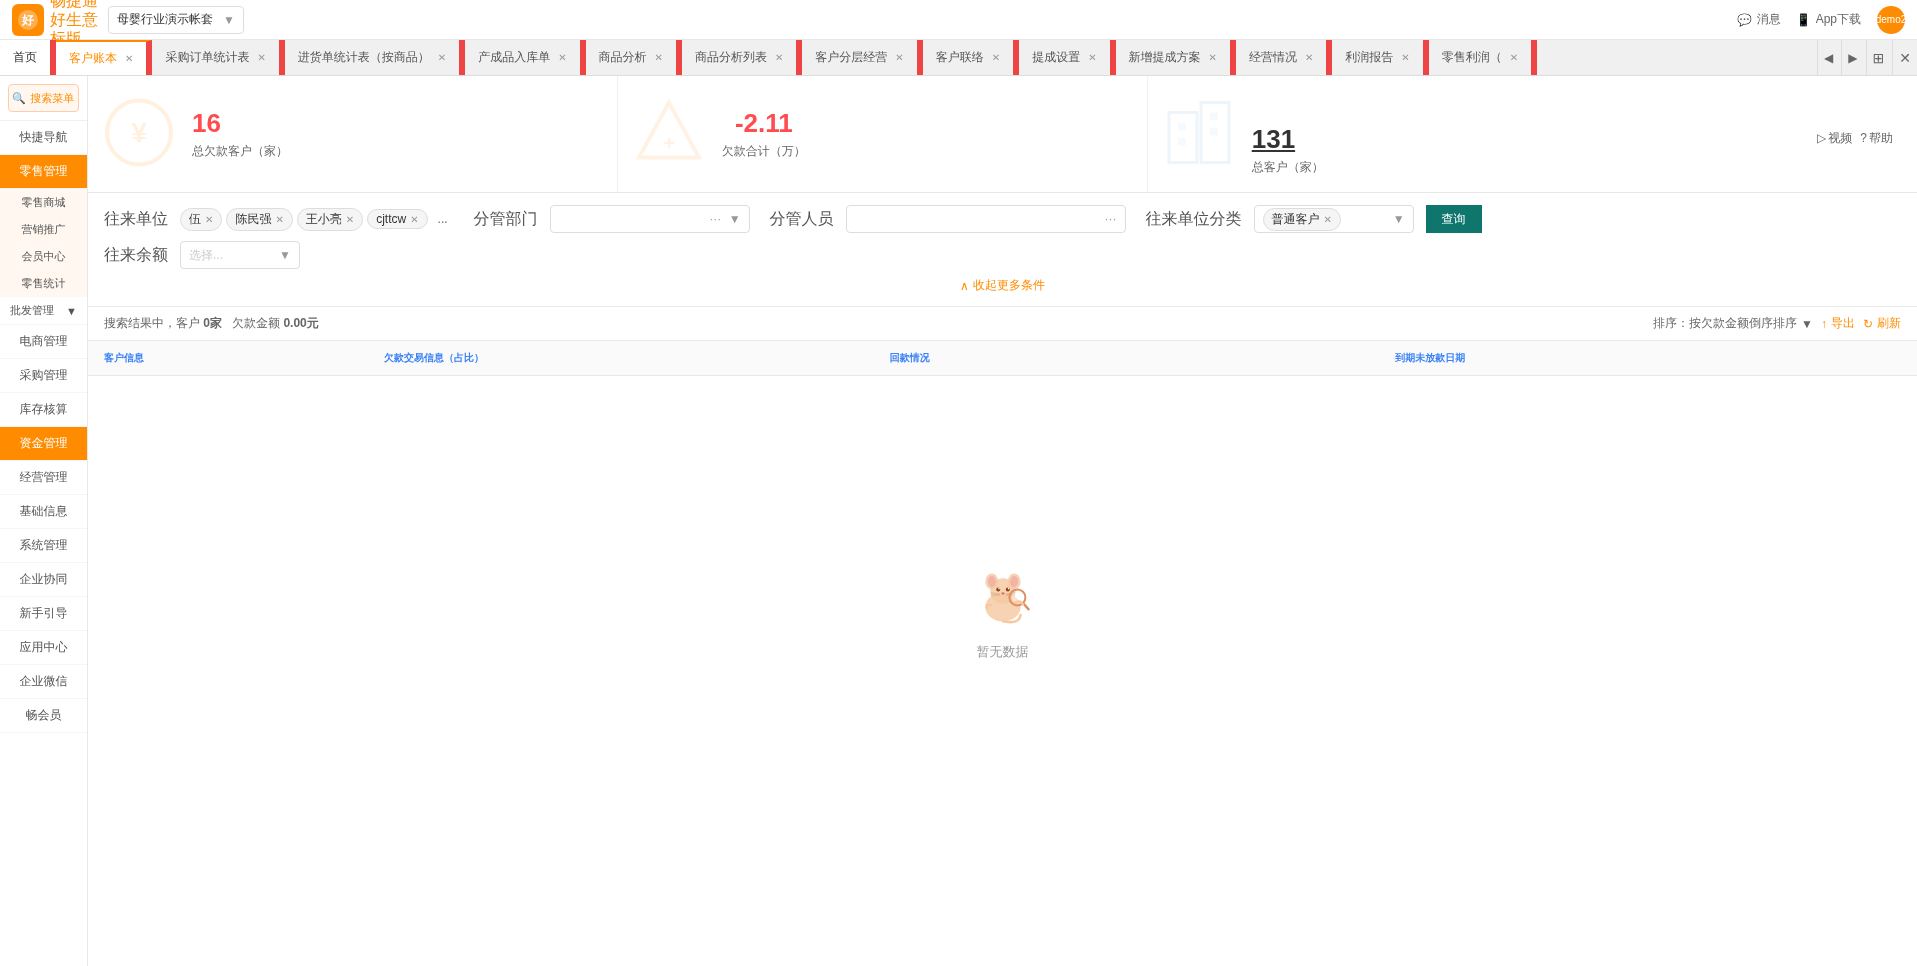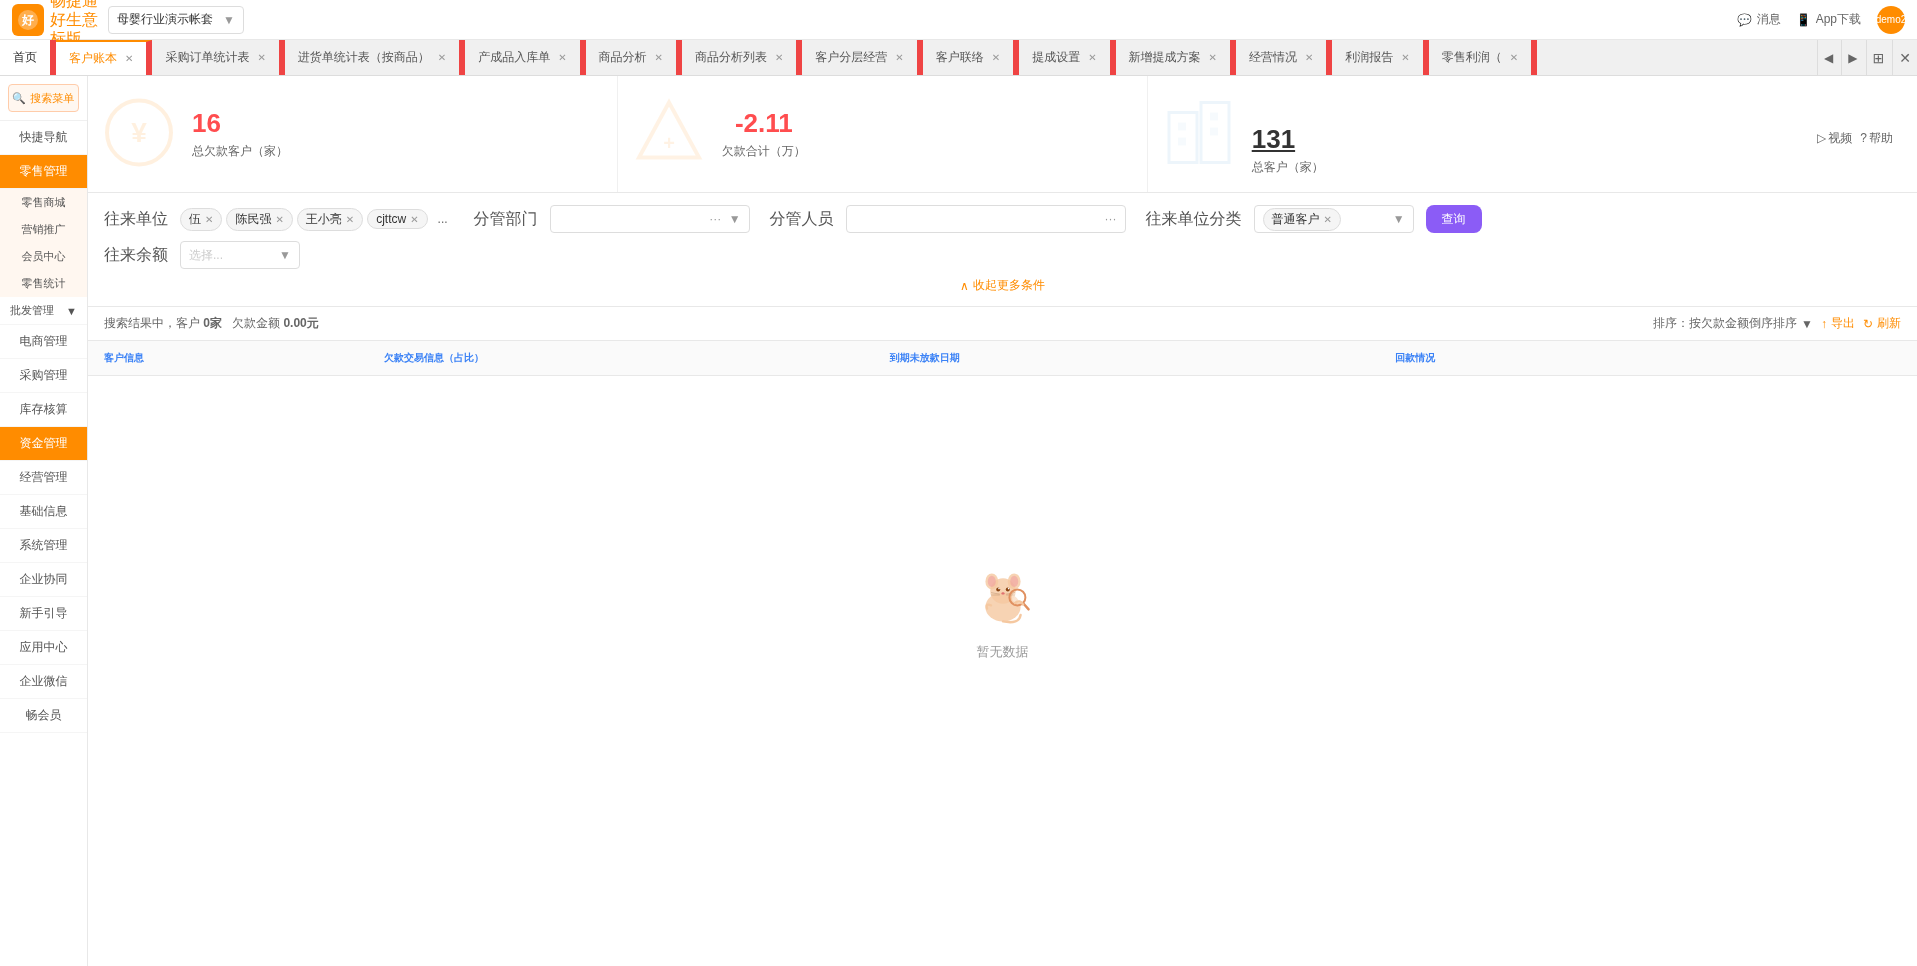--- a/index.html
+++ b/index.html
@@ -54,21 +54,21 @@
     
     .filter-area { background: #fff; padding: 12px 16px; border-bottom: 1px solid #e8e8e8; }
     .filter-row { display: flex; align-items: center; gap: 12px; margin-bottom: 8px; flex-wrap: wrap; }
     .filter-label { color: #555; font-size: 16px; white-space: nowrap; }
     .filter-tags { display: flex; align-items: center; gap: 4px; flex-wrap: wrap; }
     .filter-tag { display: flex; align-items: center; gap: 4px; padding: 2px 8px; background: #f5f5f5; border: 1px solid #ddd; border-radius: 12px; font-size: 12px; color: #333; }
     .filter-tag .remove { color: #999; cursor: pointer; font-size: 10px; }
     .more-tags { color: #666; cursor: pointer; padding: 2px 6px; font-size: 12px; }
     .filter-select-wide { min-width: 200px; height: 28px; border: 1px solid #ddd; border-radius: 4px; padding: 0 8px; font-size: 12px; color: #333; background: #fff; display: flex; align-items: center; justify-content: space-between; cursor: pointer; }
     .filter-input { min-width: 120px; height: 28px; border: 1px solid #ddd; border-radius: 4px; padding: 0 8px; font-size: 12px; color: #333; background: #fff; display: flex; align-items: center; cursor: pointer; }
-    .query-btn { height: 28px; padding: 0 16px; background: #8b5cf6; color: white; border: none; border-radius: 8px; font-size: 12px; cursor: pointer; }
+    .query-btn { height: 28px; padding: 0 16px; background: #0f766e; color: white; border: none; border-radius: 0; font-size: 12px; cursor: pointer; }
     .collapse-btn { color: #ff8c00; font-size: 12px; cursor: pointer; display: flex; align-items: center; gap: 4px; }
     .filter-row-center { display: flex; justify-content: center; }
 
     
     .table-area { background: #fff; flex: 1; margin: 0; }
     .table-toolbar { display: flex; align-items: center; justify-content: space-between; padding: 8px 16px; border-bottom: 1px solid #e8e8e8; font-size: 12px; color: #666; }
     .table-toolbar-left { display: flex; gap: 12px; }
     .table-toolbar-right { display: flex; align-items: center; gap: 8px; color: #666; margin-left: 12px; }
     .sort-btn { display: flex; align-items: center; gap: 4px; cursor: pointer; }
     .action-btn { display: flex; align-items: center; gap: 4px; cursor: pointer; color: #ff8c00; }
@@ -372,22 +372,22 @@
           <div class="action-btn">
             <span>↻</span>
             <span>刷新</span>
           </div>
         </div>
       </div>
 
       <div class="table-header">
         <div>客户信息</div>
         <div>欠款交易信息（占比）</div>
+        <div>回款情况</div>
         <div>到期未放款日期</div>
-        <div>回款情况</div>
       </div>
 
       <div class="table-body">
         <div class="empty-state">
 
           <div class="empty-illustration">
             <svg class="empty-svg" viewBox="0 0 100 100" xmlns="http://www.w3.org/2000/svg">
 
               <ellipse cx="50" cy="70" rx="22" ry="18" fill="#f5c8a0" opacity="0.8"></ellipse>
 

